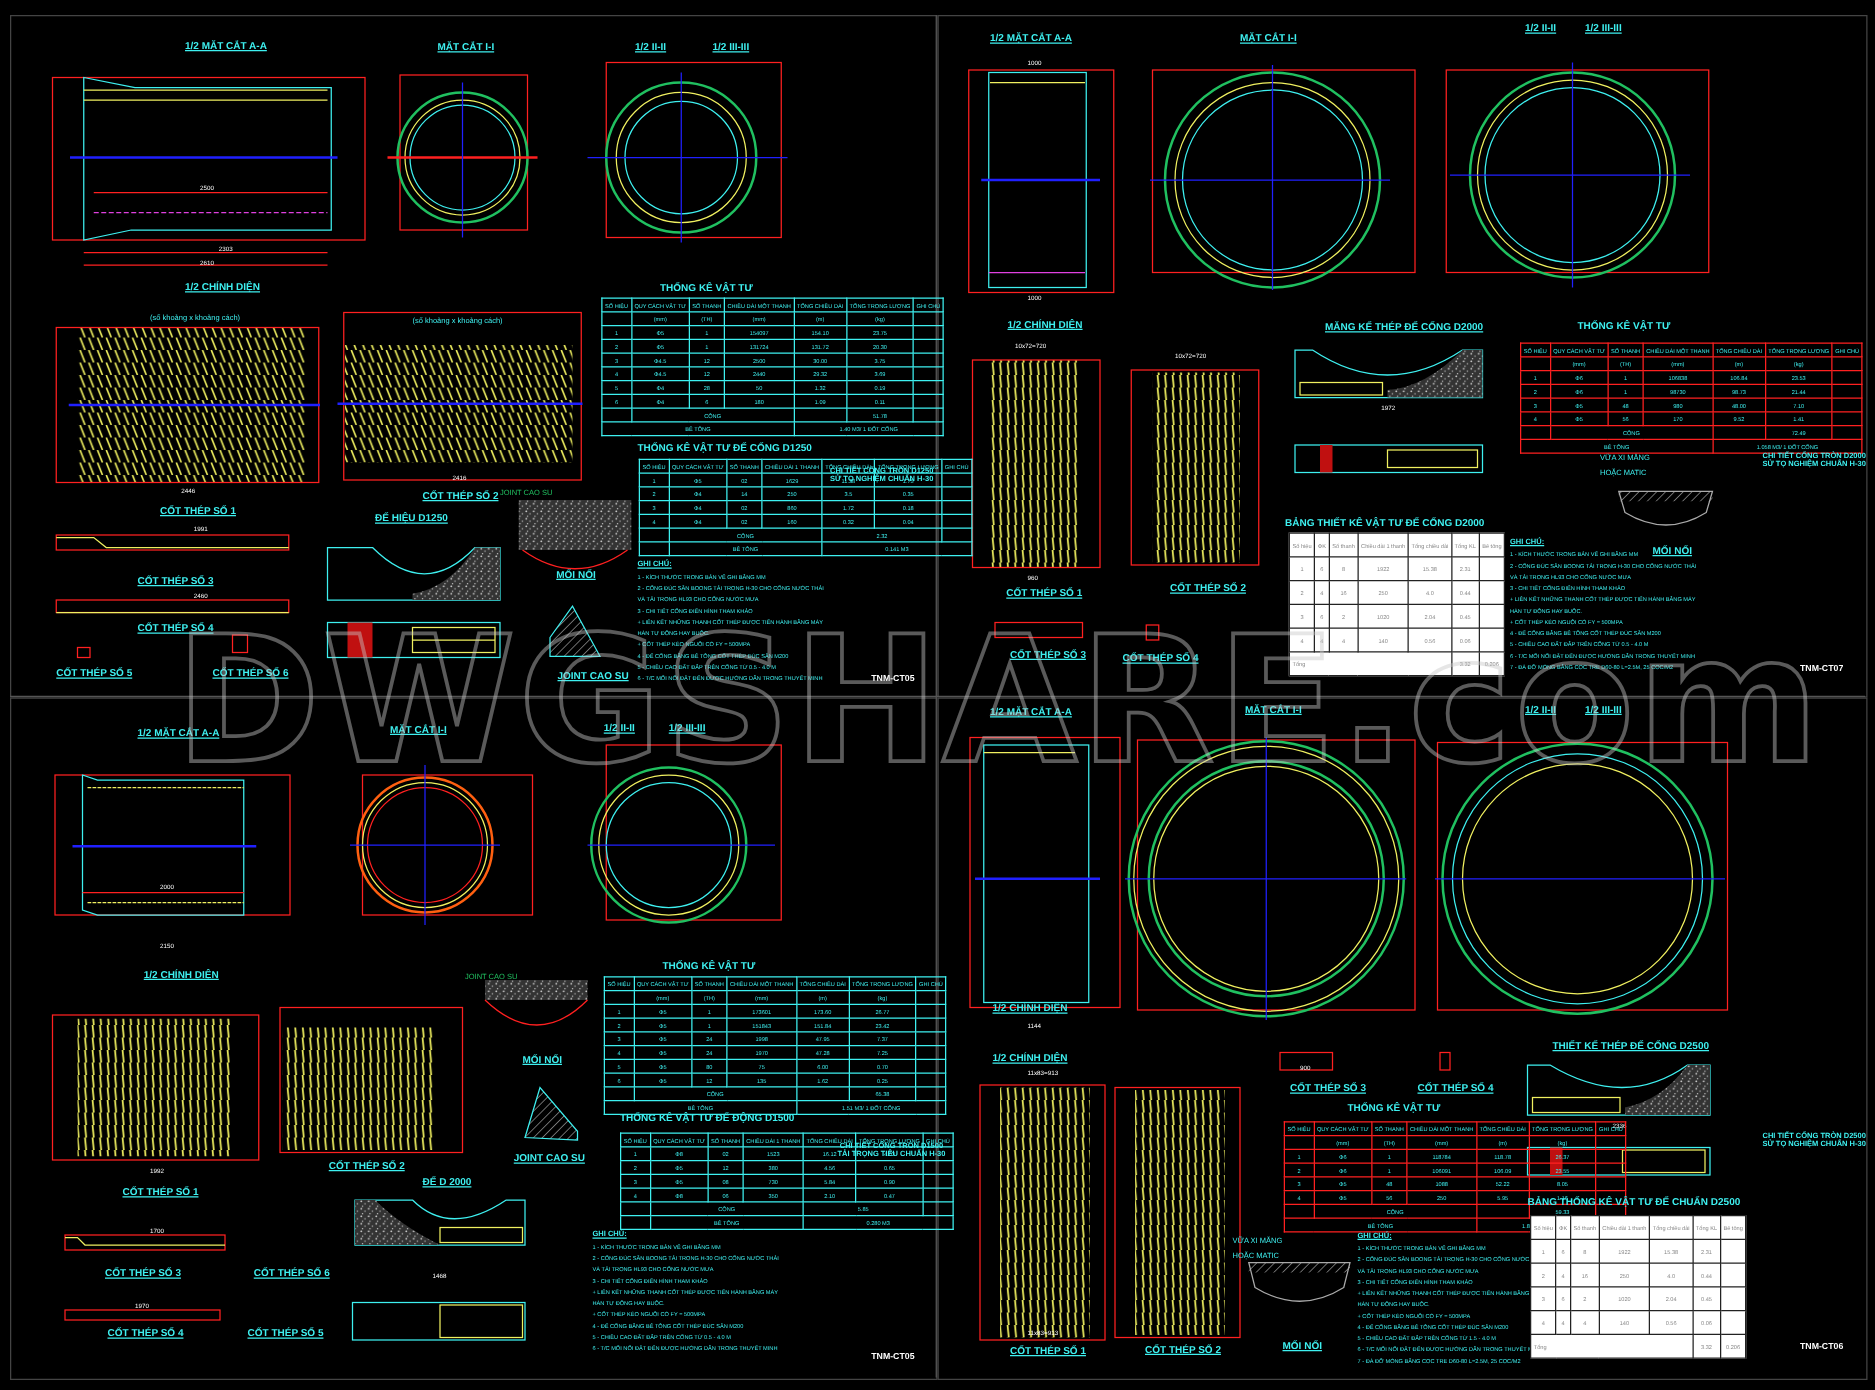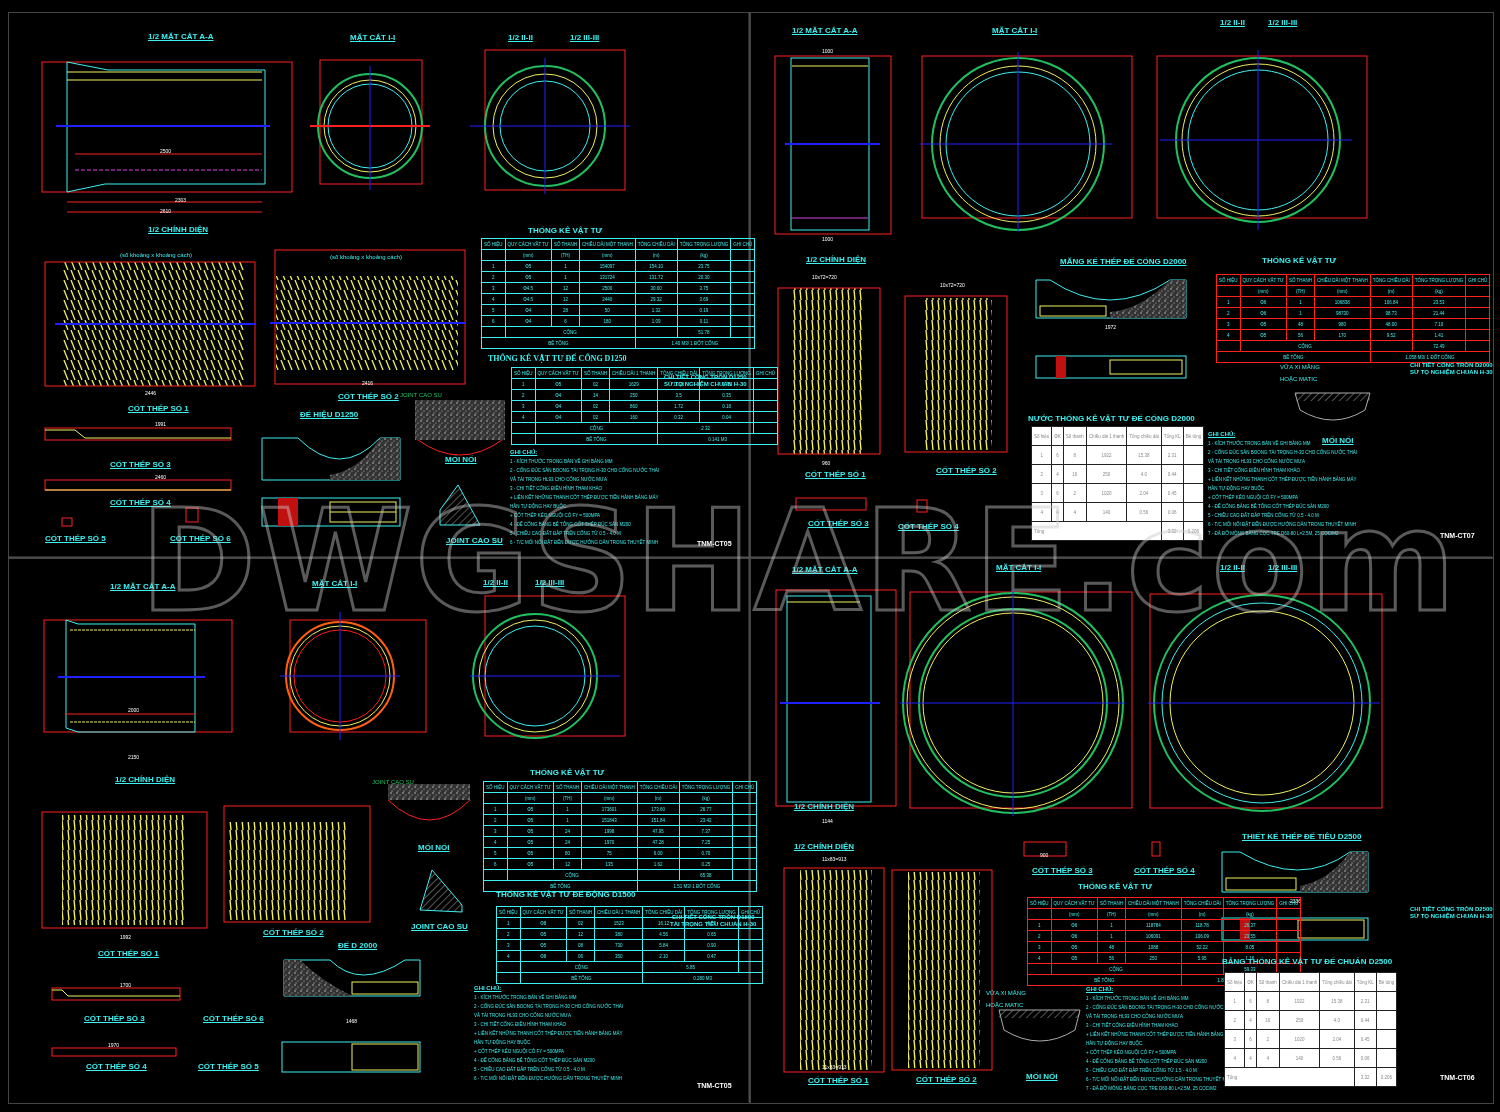--- a/index.html
+++ b/index.html
@@ -343,21 +343,21 @@
         <td>51.78</td>
         <td></td>
       </tr>
   <tr>
         <td colspan="4">BÊ TÔNG</td>
         <td colspan="3">1.40 M3/ 1 ĐỐT CỐNG</td>
       </tr>
 </tbody>
   </table>
 
-<div class="tk-title" style="left:488px;top:354px;font-family:Liberation Serif, serif;">THỐNG KÊ VẬT TƯ ĐẾ CỐNG D1250</div>
+<div class="tk-title" style="left:510px;top:354px;">THỐNG KÊ VẬT TƯ ĐẾ CỐNG D1250</div>
 <table class="tk" style="left:511px;top:367px;width:125px;">
   <tbody>
       <tr>
         <td>SỐ HIỆU</td>
         <td>QUY CÁCH VẬT TƯ</td>
         <td>SỐ THANH</td>
         <td>CHIỀU DÀI 1 THANH</td>
         <td>TỔNG CHIỀU DÀI</td>
         <td>TỔNG TRỌNG LƯỢNG</td>
         <td>GHI CHÚ</td>
@@ -514,21 +514,21 @@
         <td>72.49</td>
         <td></td>
       </tr>
   <tr>
         <td colspan="4">BÊ TÔNG</td>
         <td colspan="3">1.058 M3/ 1 ĐỐT CỐNG</td>
       </tr>
 </tbody>
   </table>
 
-<div class="tk-title" style="left:1028px;top:414px;">NƯỚC THỐNG KÊ VẬT TƯ ĐẾ CỐNG D2000</div>
+<div class="tk-title" style="left:1028px;top:414px;">BẢNG THIẾT KÊ VẬT TƯ ĐẾ CỐNG D2000</div>
 <table class="tk white" style="left:1031px;top:426px;width:154px;">
   <tbody>
       <tr>
         <td>Số hiệu</td>
         <td>ΦΚ</td>
         <td>Số thanh</td>
         <td>Chiều dài 1 thanh</td>
         <td>Tổng chiều dài</td>
         <td>Tổng KL</td>
         <td>Bê tông</td>
@@ -789,21 +789,21 @@
 <div class="lbl" style="left:792px;top:565px;">1/2 MẶT CẮT A-A</div>
 <div class="lbl" style="left:996px;top:563px;">MẶT CẮT I-I</div>
 <div class="lbl" style="left:1220px;top:563px;">1/2 II-II</div>
 <div class="lbl" style="left:1268px;top:563px;">1/2 III-III</div>
 <div class="lbl" style="left:794px;top:802px;">1/2 CHÍNH DIỆN</div>
 <div class="lbl" style="left:794px;top:842px;">1/2 CHÍNH DIỆN</div>
 <div class="lbl" style="left:808px;top:1076px;">CỐT THÉP SỐ 1</div>
 <div class="lbl" style="left:916px;top:1075px;">CỐT THÉP SỐ 2</div>
 <div class="lbl" style="left:1032px;top:866px;">CỐT THÉP SỐ 3</div>
 <div class="lbl" style="left:1134px;top:866px;">CỐT THÉP SỐ 4</div>
-<div class="lbl" style="left:1242px;top:832px;">THIẾT KẾ THÉP ĐẾ TIÊU D2500</div>
+<div class="lbl" style="left:1242px;top:832px;">THIẾT KẾ THÉP ĐẾ CỐNG D2500</div>
 <div class="lbl" style="left:1026px;top:1072px;">MỐI NỐI</div>
 <div class="lbl-small" style="left:986px;top:990px;">VỮA XI MĂNG</div>
 <div class="lbl-small" style="left:986px;top:1002px;">HOẶC MATIC</div>
 <div class="dim" style="left:822px;top:856px;">11x83=913</div>
 <div class="dim" style="left:930px;top:858px;"></div>
 <div class="dim" style="left:822px;top:1064px;">11x83=913</div>
 <div class="dim" style="left:822px;top:818px;">1144</div>
 <div class="dim" style="left:1040px;top:852px;">900</div>
 <div class="dim" style="left:1290px;top:898px;">2336</div>
 

